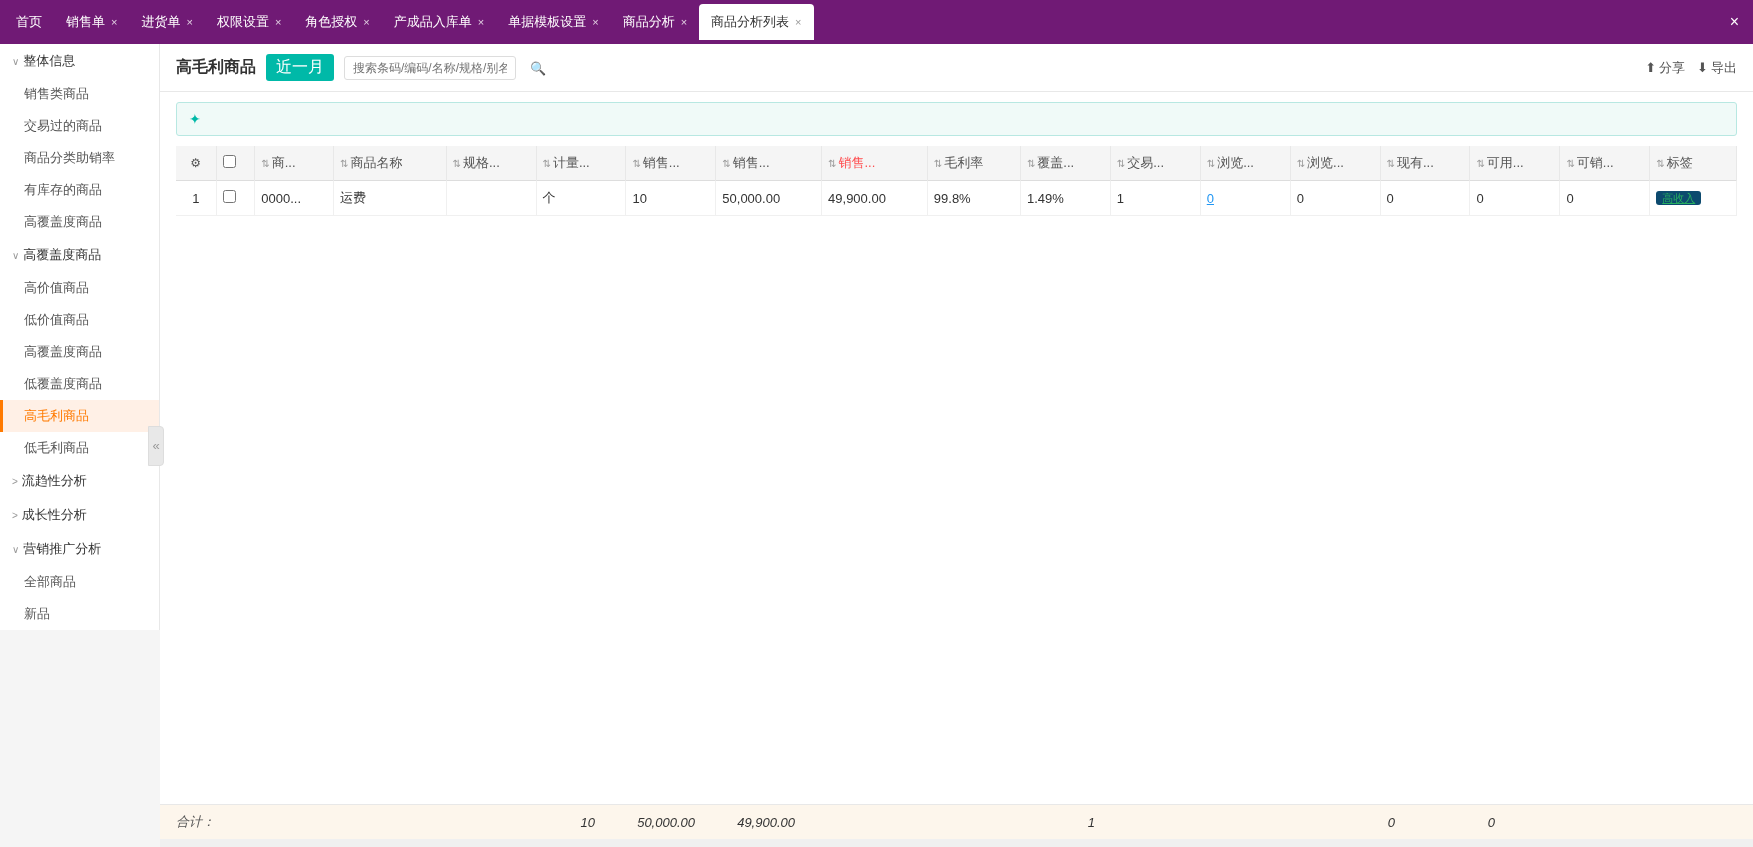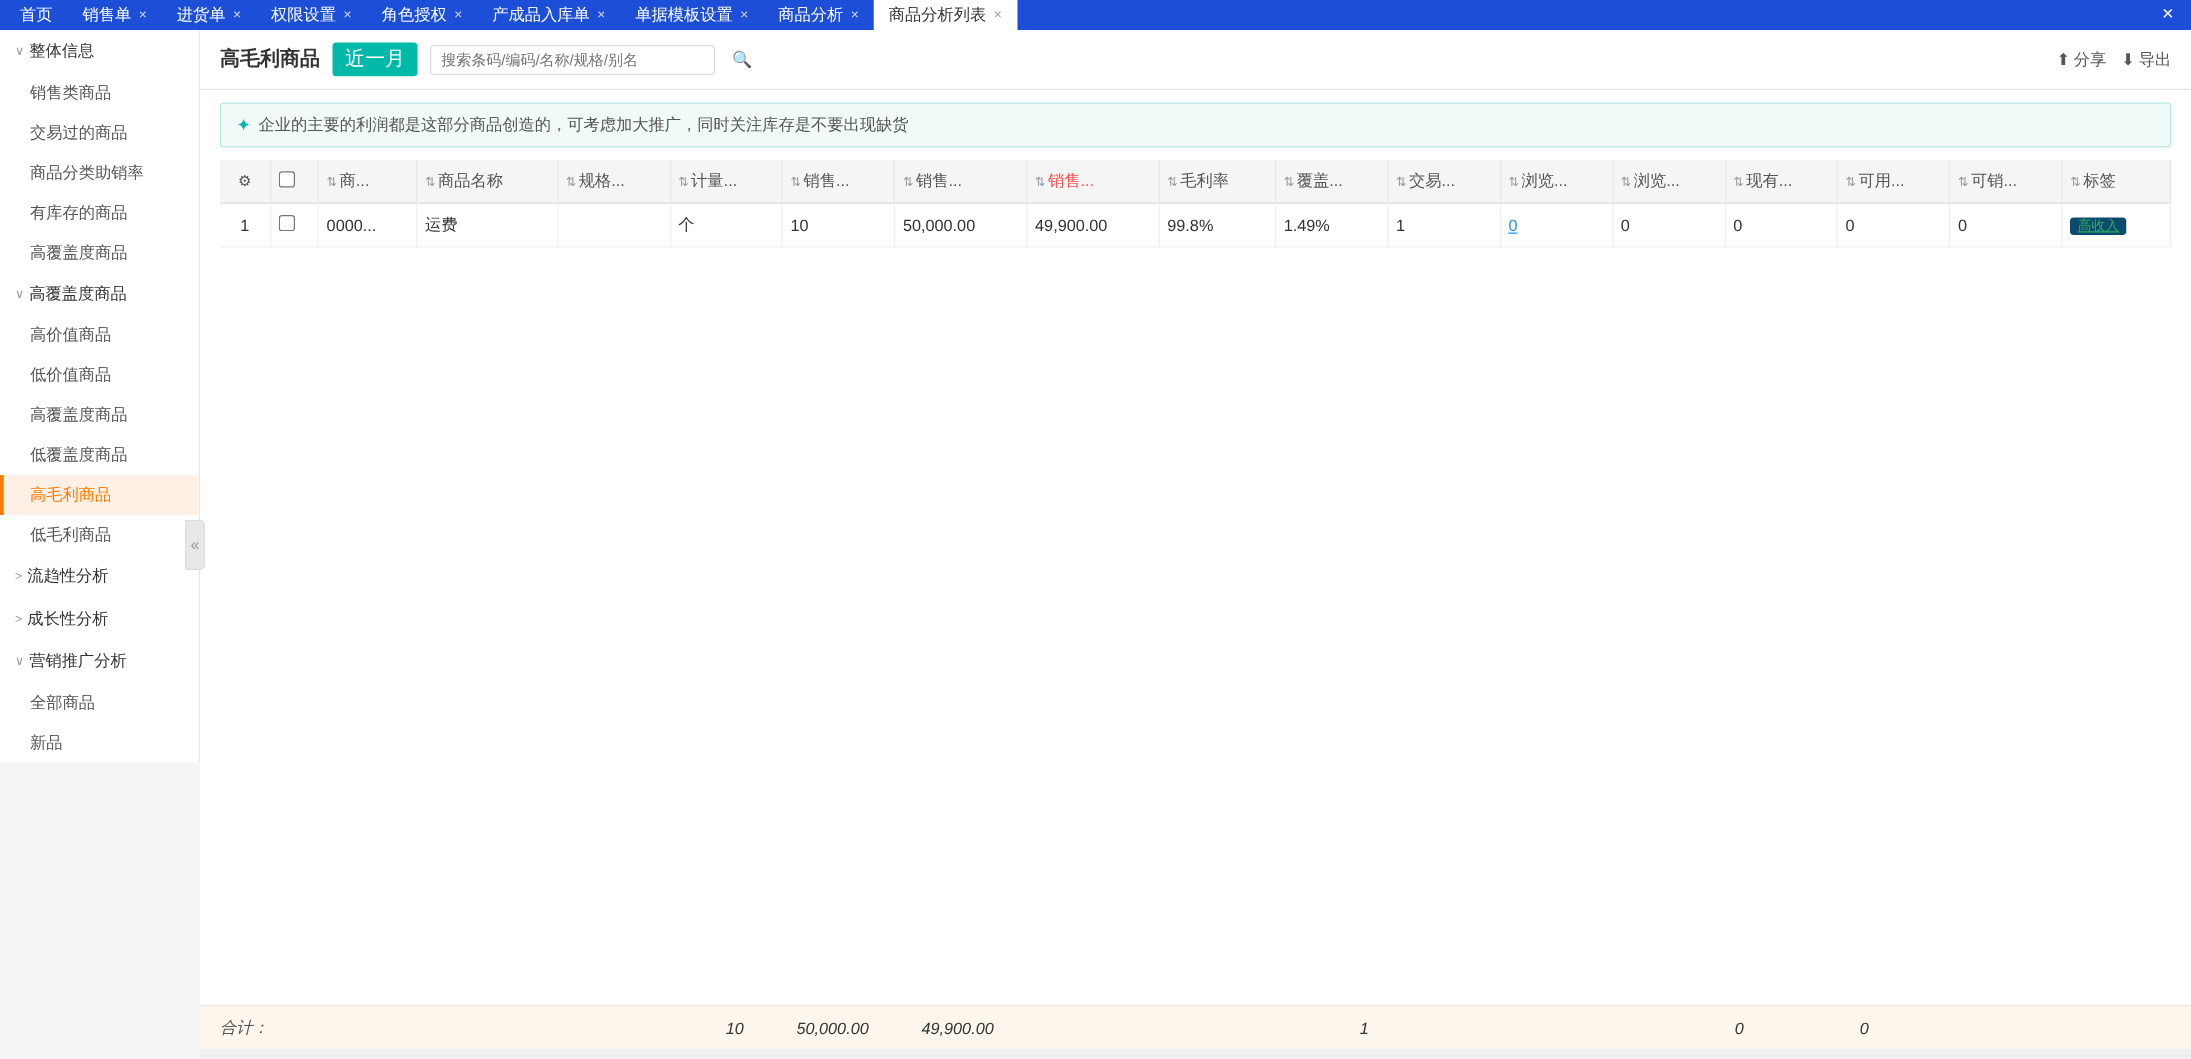--- a/index.html
+++ b/index.html
@@ -1,23 +1,23 @@
 <!DOCTYPE html>
 <html><head>
   <meta charset="utf-8">
   <style>
     * { box-sizing: border-box; margin: 0; padding: 0; font-family: 'Microsoft YaHei', Arial, sans-serif; font-size: 13px; }
     body { background: #f5f5f5; overflow: hidden; height: 847px; display: flex; flex-direction: column; }
 
     
     .top-nav {
-      background: #1d4ed8;
-      display: flex;
-      align-items: center;
-      height: 24px;
+      background: #701a75;
+      display: flex;
+      align-items: center;
+      height: 44px;
       padding: 0 4px;
       flex-shrink: 0;
     }
     .nav-tab {
       padding: 0 12px;
       height: 36px;
       line-height: 36px;
       color: #fff;
       cursor: pointer;
       white-space: nowrap;
@@ -115,21 +115,21 @@
       border: none;
       padding: 3px 10px;
       border-radius: 3px;
       cursor: pointer;
       font-size: 16px;
     }
     .search-input {
       border: 1px solid #ddd;
       padding: 4px 8px;
       border-radius: 3px;
-      width: 228px;
+      width: 172px;
       font-size: 12px;
       color: #999;
       outline: none;
     }
     .search-btn {
       background: none;
       border: none;
       cursor: pointer;
       color: #999;
       font-size: 15px;
@@ -391,21 +391,20 @@
         </button>
         <button class="action-btn">
           <span>⬇</span>
           <span>导出</span>
         </button>
       </div>
     </div>
 
     <div class="info-banner">
       <span class="info-icon">✦</span>
-      <span>企业的主要的利润都是这部分商品创造的，可考虑加大推广，同时关注库存是不要出现缺货</span>
     </div>
 
     <div class="table-container">
       <table>
         <thead>
           <tr>
             <th>⚙</th>
             <th>
               <input type="checkbox" style="">
             </th>

